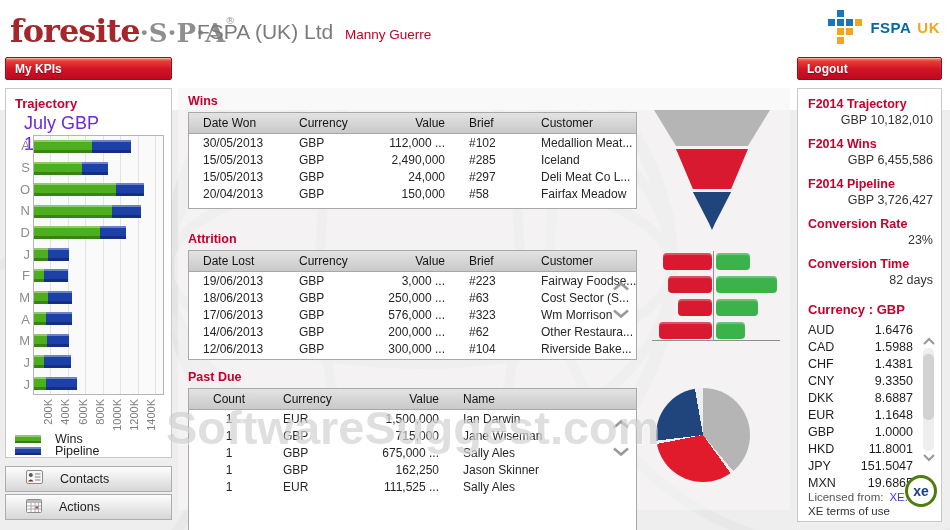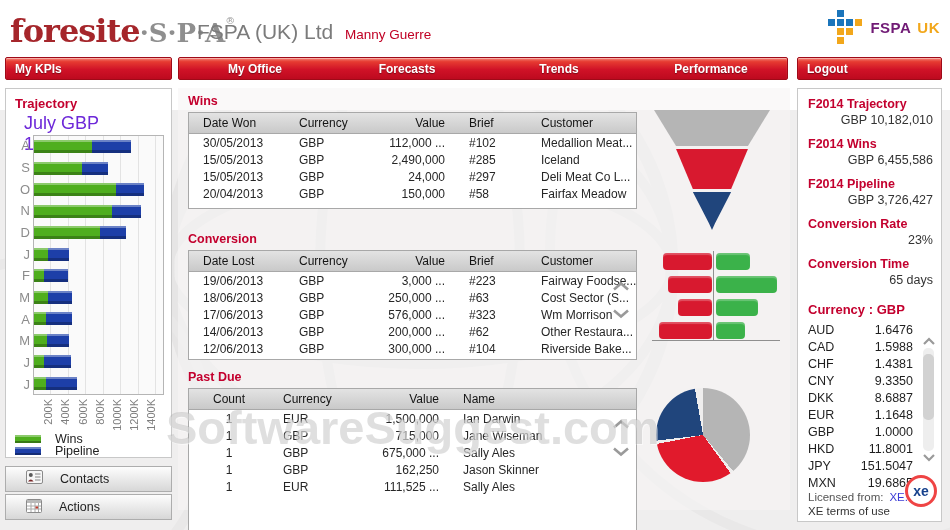--- a/index.html
+++ b/index.html
@@ -106,21 +106,21 @@
   .cur-row{display:flex;justify-content:space-between;font-size:12.5px;color:#1f1f1f;
     line-height:17px;}
   .cur-scroll{position:absolute;right:6px;top:248px;width:13px;height:125px;display:flex;
     flex-direction:column;align-items:center;}
   .cs-track{flex:1;width:11px;background:#eee;border-radius:5px;margin:2px 0;position:relative;}
   .cs-thumb{position:absolute;left:0;top:6%;width:11px;height:64%;background:#d2d2d2;border-radius:5px;}
   .licensed{position:absolute;left:10px;bottom:18px;font-size:11.5px;color:#555;white-space:nowrap;}
   .xe-link{color:#3b3bd6;margin-left:6px;cursor:pointer;}
   .terms{position:absolute;left:10px;bottom:4px;font-size:11.5px;color:#333;cursor:pointer;}
   .xe-logo{position:absolute;right:4px;bottom:14px;width:26px;height:26px;border-radius:50%;
-    border:3px solid #ef4444;background:#fff;color:#16418c;font-weight:bold;font-size:14px;
+    border:3px solid #4d7c0f;background:#fff;color:#16418c;font-weight:bold;font-size:14px;
     display:flex;align-items:center;justify-content:center;}
 
   
   .watermark{position:absolute;left:166px;top:400px;z-index:4;pointer-events:none;
     font-size:47px;font-weight:bold;letter-spacing:0;white-space:nowrap;
     color:rgba(170,170,170,.38);text-shadow:1px 1px 0 rgba(255,255,255,.55);}
 </style>
 </head>
 <body>
 
@@ -147,32 +147,26 @@
       <div class="fspa-squares" id="fspaSquares">
           <i style="left: 9px; top: 2px; background: rgb(27, 117, 187);"></i>
           <i style="left: 0px; top: 11px; background: rgb(27, 117, 187);"></i>
           <i style="left: 9px; top: 11px; background: rgb(27, 117, 187);"></i>
           <i style="left: 18px; top: 11px; background: rgb(27, 117, 187);"></i>
           <i style="left: 27px; top: 11px; background: rgb(242, 167, 27);"></i>
           <i style="left: 9px; top: 20px; background: rgb(242, 167, 27);"></i>
           <i style="left: 18px; top: 20px; background: rgb(242, 167, 27);"></i>
           <i style="left: 9px; top: 29px; background: rgb(242, 167, 27);"></i>
         </div>
-      <span class="fspa-text" id="fspaPrimary" style="color: #701a75;">FSPA</span>
+      <span class="fspa-text" id="fspaPrimary" style="color: #0369a1;">FSPA</span>
       <span class="fspa-text" id="fspaSecondary" style="color: rgb(242, 167, 27);">UK</span>
     </div>
   </div>
 
   <div class="nav-bar nav-kpis">My KPIs</div>
-  <div class="nav-bar nav-mid">
-      <div class="nav-cell">My Office</div>
-      <div class="nav-cell">Forecasts</div>
-      <div class="nav-cell">Trends</div>
-      <div class="nav-cell">Performance</div>
-    </div>
   <div class="nav-bar nav-logout">Logout</div>
 
   <div class="spanel">
     <div class="red-title side-title">Trajectory</div>
     <div class="side-sub">July GBP 1,793,214</div>
     <div class="traj">
       <div class="traj-months">
           <span>A</span>
           <span>S</span>
           <span>O</span>
@@ -321,21 +315,21 @@
         </div>
         <div class="tbl-row">
           <div class="cell c0 al-left">20/04/2013</div>
           <div class="cell c1 al-left">GBP</div>
           <div class="cell c2 al-right">150,000</div>
           <div class="cell c3 al-left">#58</div>
           <div class="cell c4 al-left">Fairfax Meadow</div>
         </div>
       </div>
 
-    <div class="red-title sec-title" style="top:144px;">Conversion</div>
+    <div class="red-title sec-title" style="top:144px;">Attrition</div>
     <div class="tbl cols5" style="top:162px;height:110px;">
       <div class="tbl-scroll">
         <svg width="18" height="11">
             <polyline points="2,8.5 9,2.5 16,8.5" stroke="#9a9a9a" stroke-width="2.6" fill="none"></polyline>
           </svg>
         <svg width="18" height="11">
             <polyline points="2,2.5 9,8.5 16,2.5" stroke="#9a9a9a" stroke-width="2.6" fill="none"></polyline>
           </svg>
       </div>
     <div class="tbl-head">
@@ -473,21 +467,21 @@
         <div class="kpi">
           <div class="kpi-label">F2014 Pipeline</div>
           <div class="kpi-value">GBP 3,726,427</div>
         </div>
         <div class="kpi">
           <div class="kpi-label">Conversion Rate</div>
           <div class="kpi-value">23%</div>
         </div>
         <div class="kpi">
           <div class="kpi-label">Conversion Time</div>
-          <div class="kpi-value">65 days</div>
+          <div class="kpi-value">82 days</div>
         </div>
       </div>
     <div class="red-title cur-title">Currency : GBP</div>
     <div class="cur-rows">
         <div class="cur-row">
           <span>AUD</span>
           <span>1.6476</span>
         </div>
         <div class="cur-row">
           <span>CAD</span>

